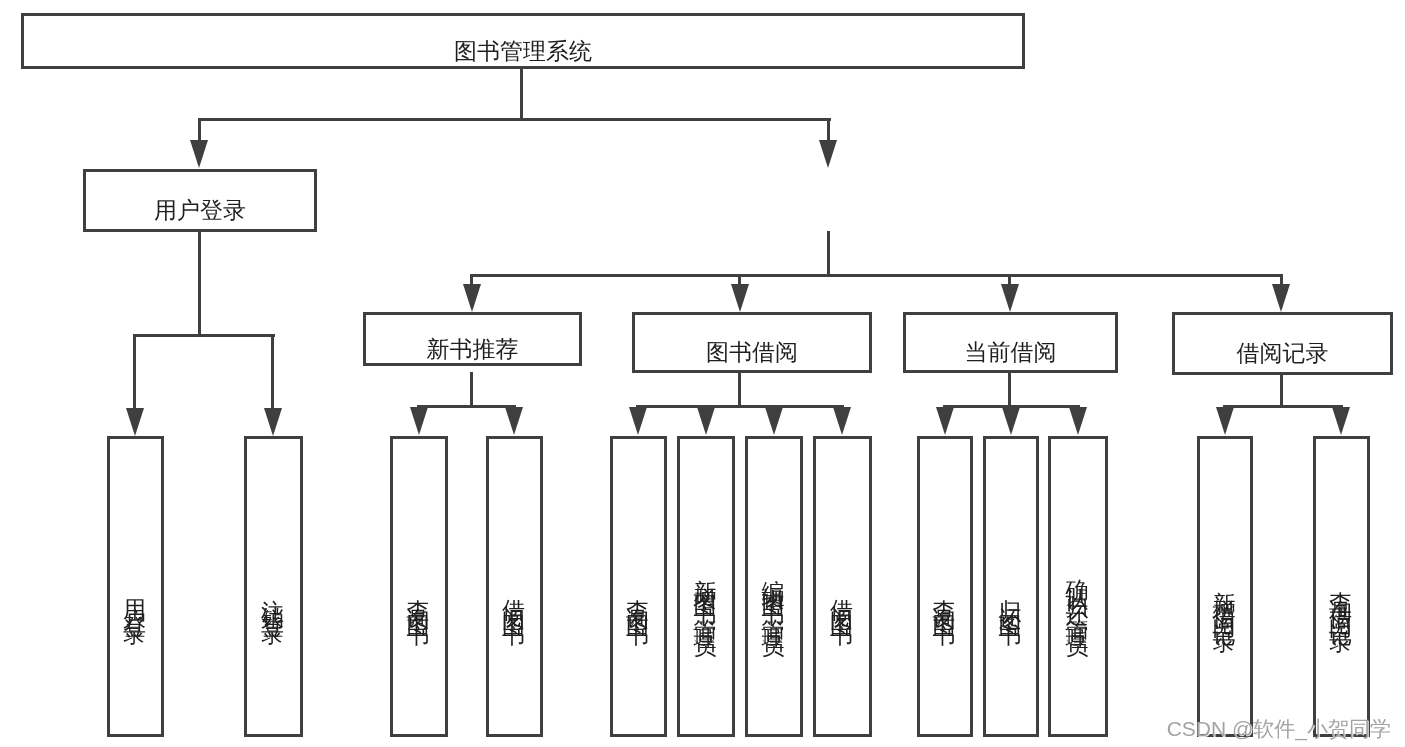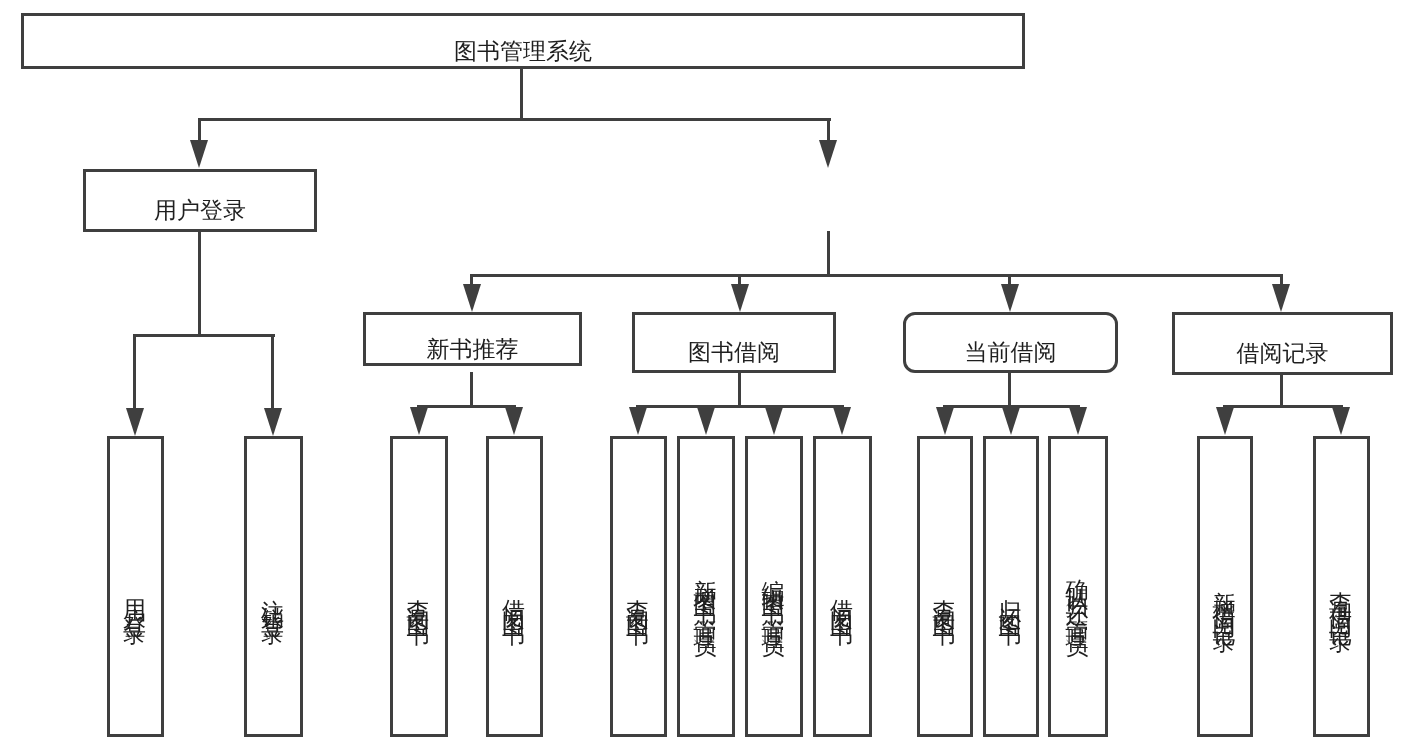--- a/index.html
+++ b/index.html
@@ -88,24 +88,24 @@
   <div class="line" style="left:1008px; top:274px; width:3px; height:14px;"></div>
   <div class="line" style="left:1280px; top:274px; width:3px; height:14px;"></div>
   <div class="arrow" style="left:463px; top:284px;"></div>
   <div class="arrow" style="left:731px; top:284px;"></div>
   <div class="arrow" style="left:1001px; top:284px;"></div>
   <div class="arrow" style="left:1272px; top:284px;"></div>
 
   <div class="node" style="left:363px; top:312px; width:219px; height:54px;">
     <span class="lbl">新书推荐</span>
   </div>
-  <div class="node" style="left:632px; top:312px; width:204px; height:61px;">
+  <div class="node" style="left:632px; top:312px; width:240px; height:61px;">
     <span class="lbl">图书借阅</span>
   </div>
-  <div class="node" style="left:903px; top:312px; width:215px; height:61px;border-radius:12px;">
+  <div class="node" style="left:903px; top:312px; width:215px; height:61px;">
     <span class="lbl">当前借阅</span>
   </div>
   <div class="node" style="left:1172px; top:312px; width:221px; height:63px;">
     <span class="lbl">借阅记录</span>
   </div>
 
   <div class="line" style="left:470px; top:372px; width:3px; height:35px;"></div>
   <div class="line" style="left:417px; top:405px; width:99px; height:3px;"></div>
   <div class="arrow" style="left:410px; top:407px;"></div>
   <div class="arrow" style="left:505px; top:407px;"></div>
@@ -165,14 +165,15 @@
     <span class="lbl">确认归还（管理员）</span>
   </div>
 
   <div class="node v" style="left:1197px; top:436px; width:56px; height:301px;">
     <span class="lbl">新增借阅记录</span>
   </div>
   <div class="node v" style="left:1313px; top:436px; width:57px; height:301px;">
     <span class="lbl">查询借阅记录</span>
   </div>
 
+  <div class="watermark">CSDN @软件_小贺同学</div>
 
 </div>
 
 </body></html>

